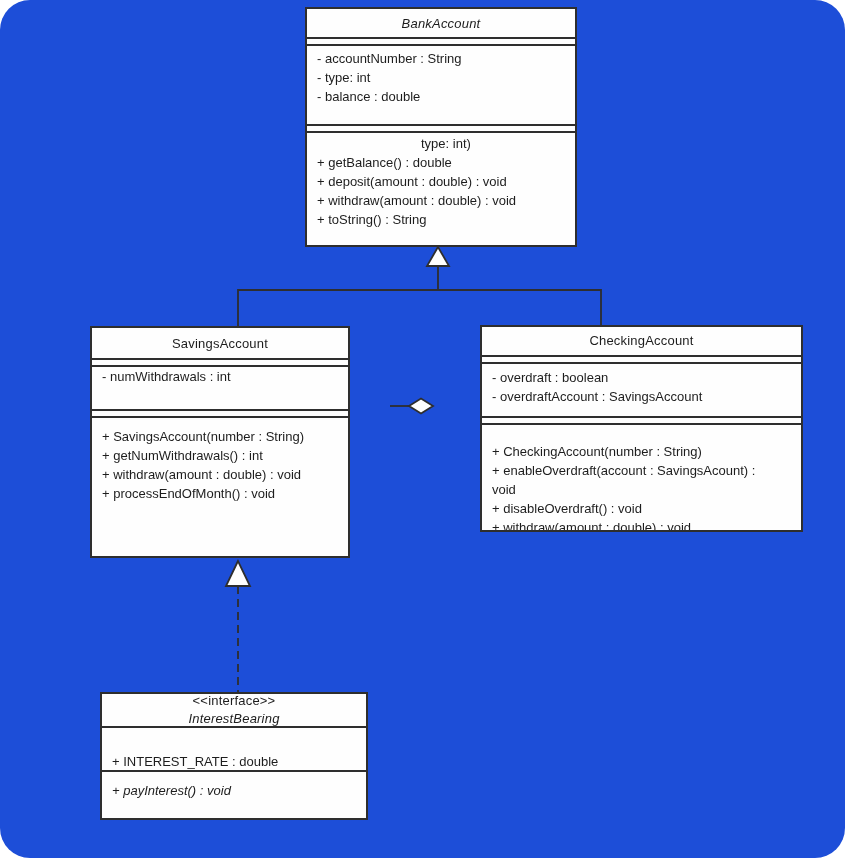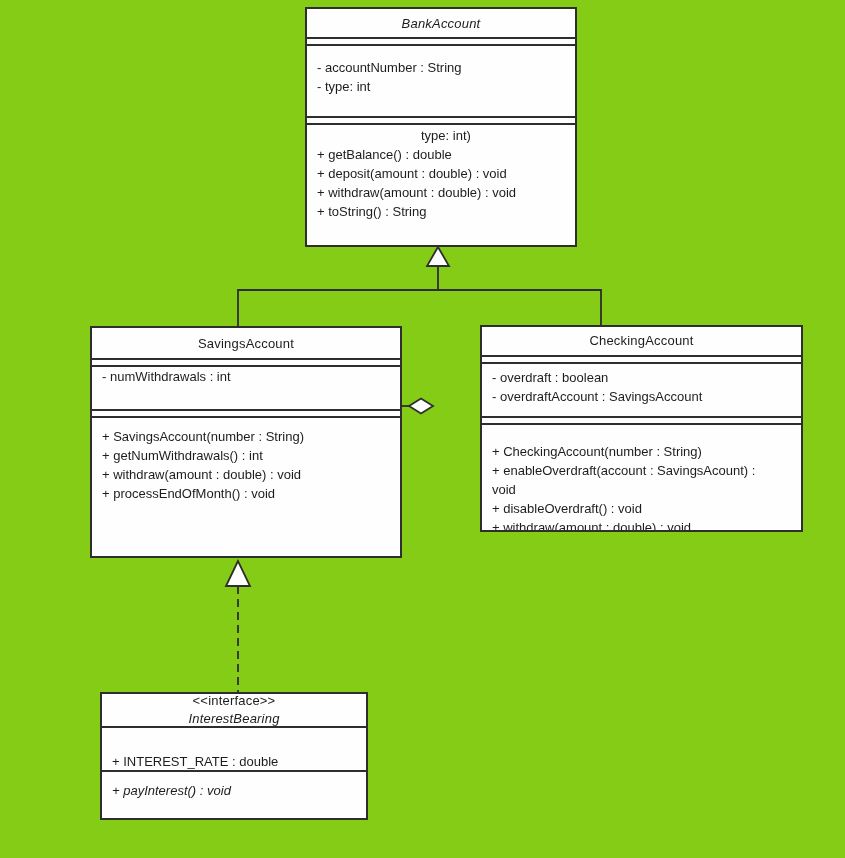--- a/index.html
+++ b/index.html
@@ -3,43 +3,44 @@
 <meta charset="utf-8">
 <style>
   * { box-sizing: border-box; margin: 0; padding: 0; }
   html, body { background: #ffffff; }
   body { font-family: "Liberation Sans", sans-serif; }
 
   .canvas {
     position: relative;
     width: 845px;
     height: 858px;
-    background: #84cc16;
+    background: #1d4ed8;
     overflow: hidden;
+    border-radius: 30px;
   }
 
   .connectors {
     position: absolute;
     left: 0; top: 0;
     width: 845px; height: 858px;
     pointer-events: none;
   }
 
   .uml-class {
     position: absolute;
     display: flex;
     flex-direction: column;
     background: #fefefe;
     border: 2px solid #2e2e2e;
     color: #1d1d1d;
     font-size: 13px;
   }
 
   #box-bank     { left: 305px; top: 7px;   width: 272px; height: 240px; }
-  #box-savings  { left: 90px;  top: 326px; width: 312px; height: 232px; }
+  #box-savings  { left: 90px;  top: 326px; width: 260px; height: 232px; }
   #box-checking { left: 432px; top: 325px; width: 323px; height: 207px; margin-left: 48px; }
   #box-interest { left: 100px; top: 692px; width: 268px; height: 128px; }
 
   .class-title {
     display: flex;
     flex-direction: column;
     align-items: center;
     justify-content: center;
     text-align: center;
     letter-spacing: 0.2px;
@@ -67,21 +68,21 @@
   .compartment.grow { flex: 1 1 auto; }
 
   .member {
     line-height: 19px;
     padding-left: 10px;
     padding-right: 6px;
     white-space: nowrap;
   }
   .member.cont-indent { padding-left: 114px; }
 
-  #box-bank .attrs       { height: 70px; padding-top: 12px; }
+  #box-bank .attrs       { height: 78px; padding-top: 3px; }
   #box-bank .methods     { padding-top: 1px; }
   #box-savings .attrs    { height: 42px; }
   #box-savings .methods  { padding-top: 9px; }
   #box-checking .attrs   { height: 52px; padding-top: 4px; }
   #box-checking .methods { padding-top: 17px; }
   #box-interest .attrs   { height: 42px; padding-top: 24px; }
   #box-interest .methods { padding-top: 9px; }
 </style>
 </head>
 <body>
@@ -102,20 +103,21 @@
   </svg>
 
   <div class="uml-class" id="box-bank">
     <div class="class-title">
       <span class="italic">BankAccount</span>
     </div>
     <div class="sep-double"></div>
     <div class="compartment attrs">
       <div class="member">- accountNumber : String</div>
       <div class="member">- type: int</div>
+      <div class="member">- balance : double</div>
     </div>
     <div class="sep-double"></div>
     <div class="compartment methods grow">
       <div class="member cont-indent">type: int)</div>
       <div class="member">+ getBalance() : double</div>
       <div class="member">+ deposit(amount : double) : void</div>
       <div class="member">+ withdraw(amount : double) : void</div>
       <div class="member">+ toString() : String</div>
     </div>
   </div>

